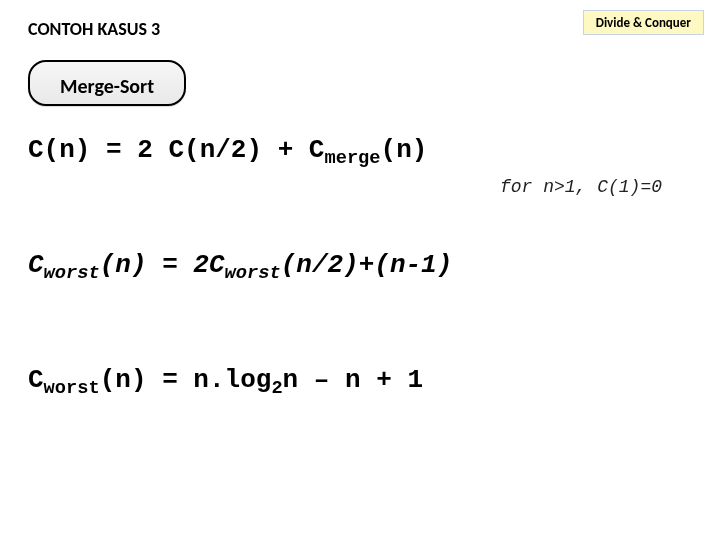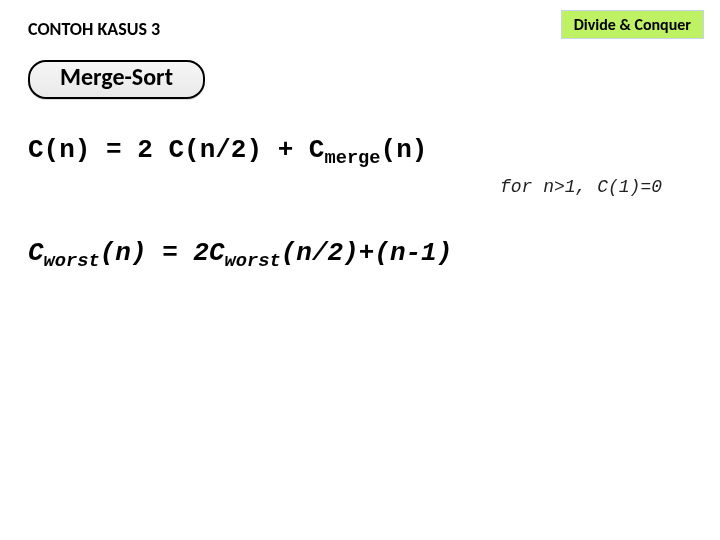--- a/index.html
+++ b/index.html
@@ -21,48 +21,48 @@
     position: absolute;
     left: 28px;
     top: 18px;
     font-size: 18px;
     font-weight: 700;
   }
   .badge {
     position: absolute;
     right: 16px;
     top: 10px;
-    background: #bef264;
+    background: #fef9c3;
     border: 1px solid #c6d4e8;
     padding: 4px 12px;
-    font-size: 16px;
+    font-size: 13px;
     font-weight: 600;
     font-family: Calibri, Arial, sans-serif;
   }
   .pill {
     position: absolute;
     left: 28px;
     top: 60px;
     border: 2px solid #000;
     border-radius: 18px;
-    padding: 0 30px 6px 30px;
-    font-size: 24px;
+    padding: 12px 30px 6px 30px;
+    font-size: 20px;
     font-weight: 700;
     background: linear-gradient(#f6f6f6, #e9e9e9);
     box-shadow: 0 1px 1px rgba(0,0,0,0.15);
   }
   .eq {
     position: absolute;
     left: 28px;
     font-family: Liberation Mono, monospace;
     font-size: 26px;
     font-weight: 700;
   }
   .eq1 { top: 135px; }
-  .eq2 { top: 238px; font-style: italic; }
+  .eq2 { top: 250px; font-style: italic; }
   .eq3 { top: 365px; }
   .cond {
     font-family: "Courier New", Courier, monospace;
     font-style: italic;
     font-size: 18px;
     font-weight: 400;
     color: #222;
   }
   .cond1 {
     position: absolute;
@@ -94,14 +94,17 @@
 
   <div class="eq eq1">
     <span>C(n) = 2 C(n/2) + C</span><sub>merge</sub><span>(n)</span>
   </div>
   <div class="cond cond1">for n&gt;1, C(1)=0</div>
 
   <div class="eq eq2">
     <span>C</span><sub>worst</sub><span>(n) = 2C</span><sub>worst</sub><span>(n/2)+(n-1)</span>
   </div>
 
+  <div class="eq eq3">
+    <span>C</span><sub>worst</sub><span>(n) = n.log</span><sub>2</sub><span>n – n + 1</span>
+  </div>
 
 </div>
 
 </body></html>

